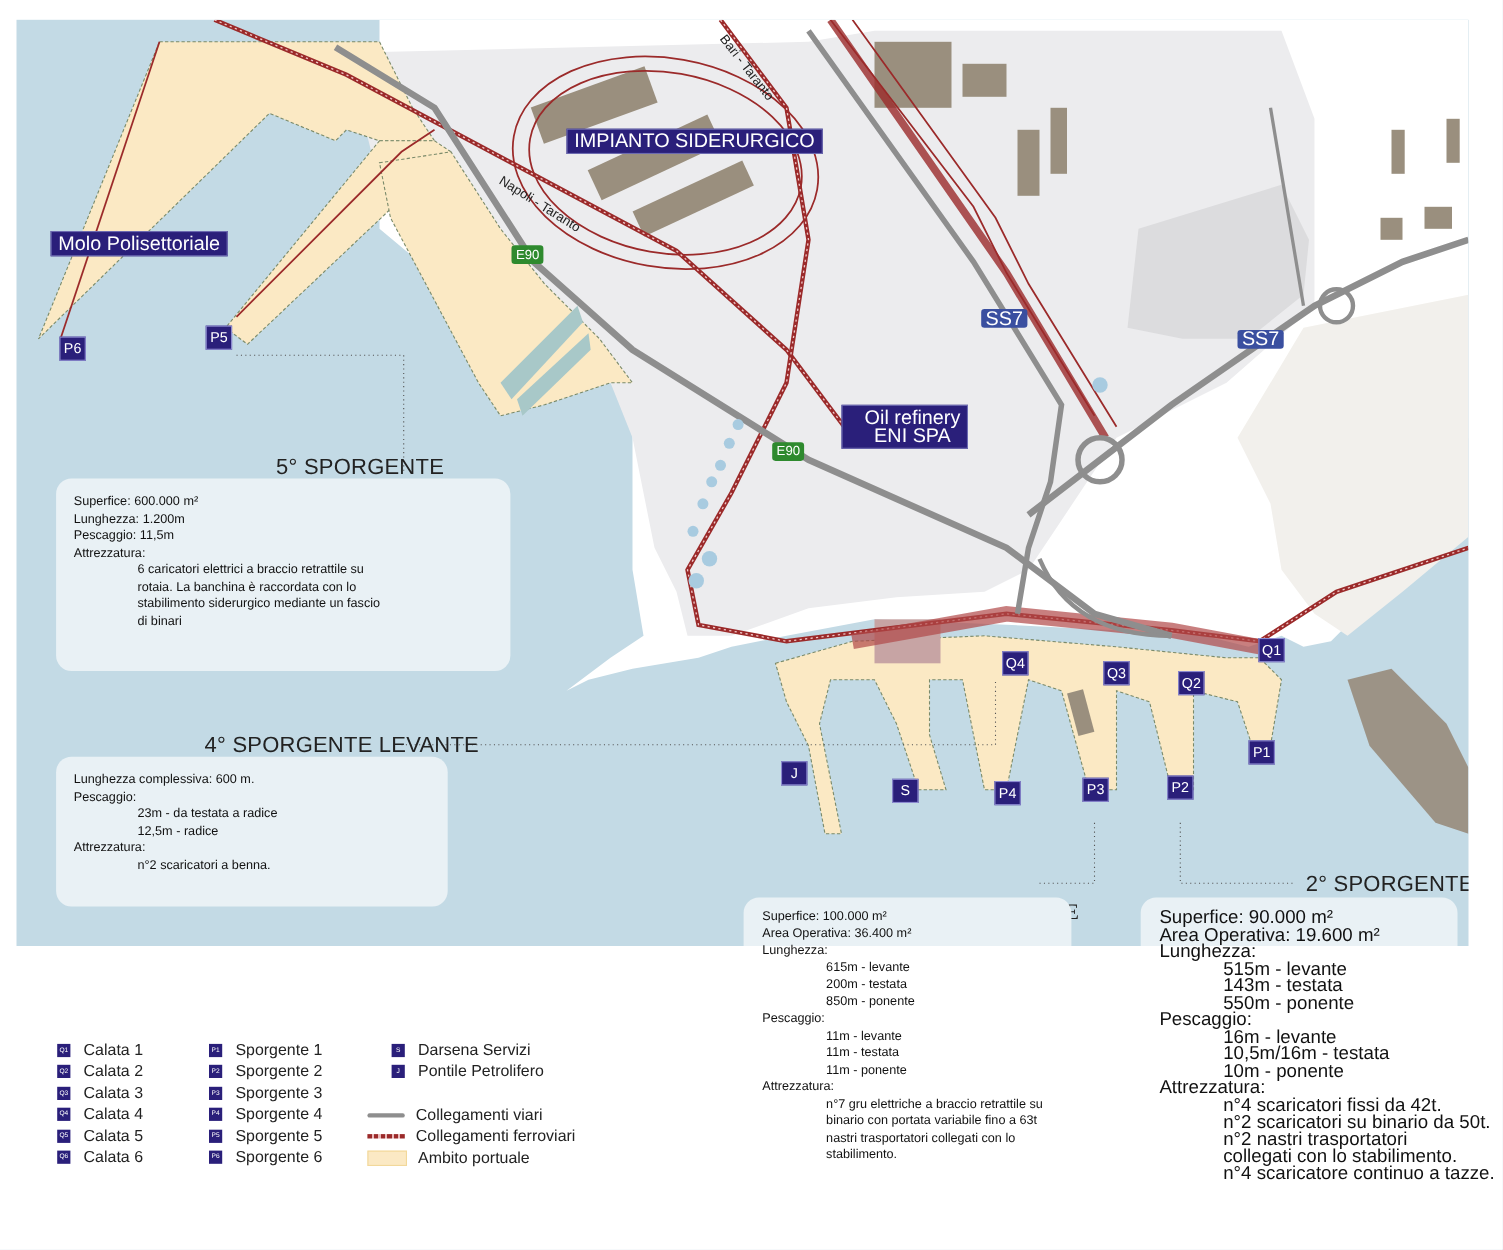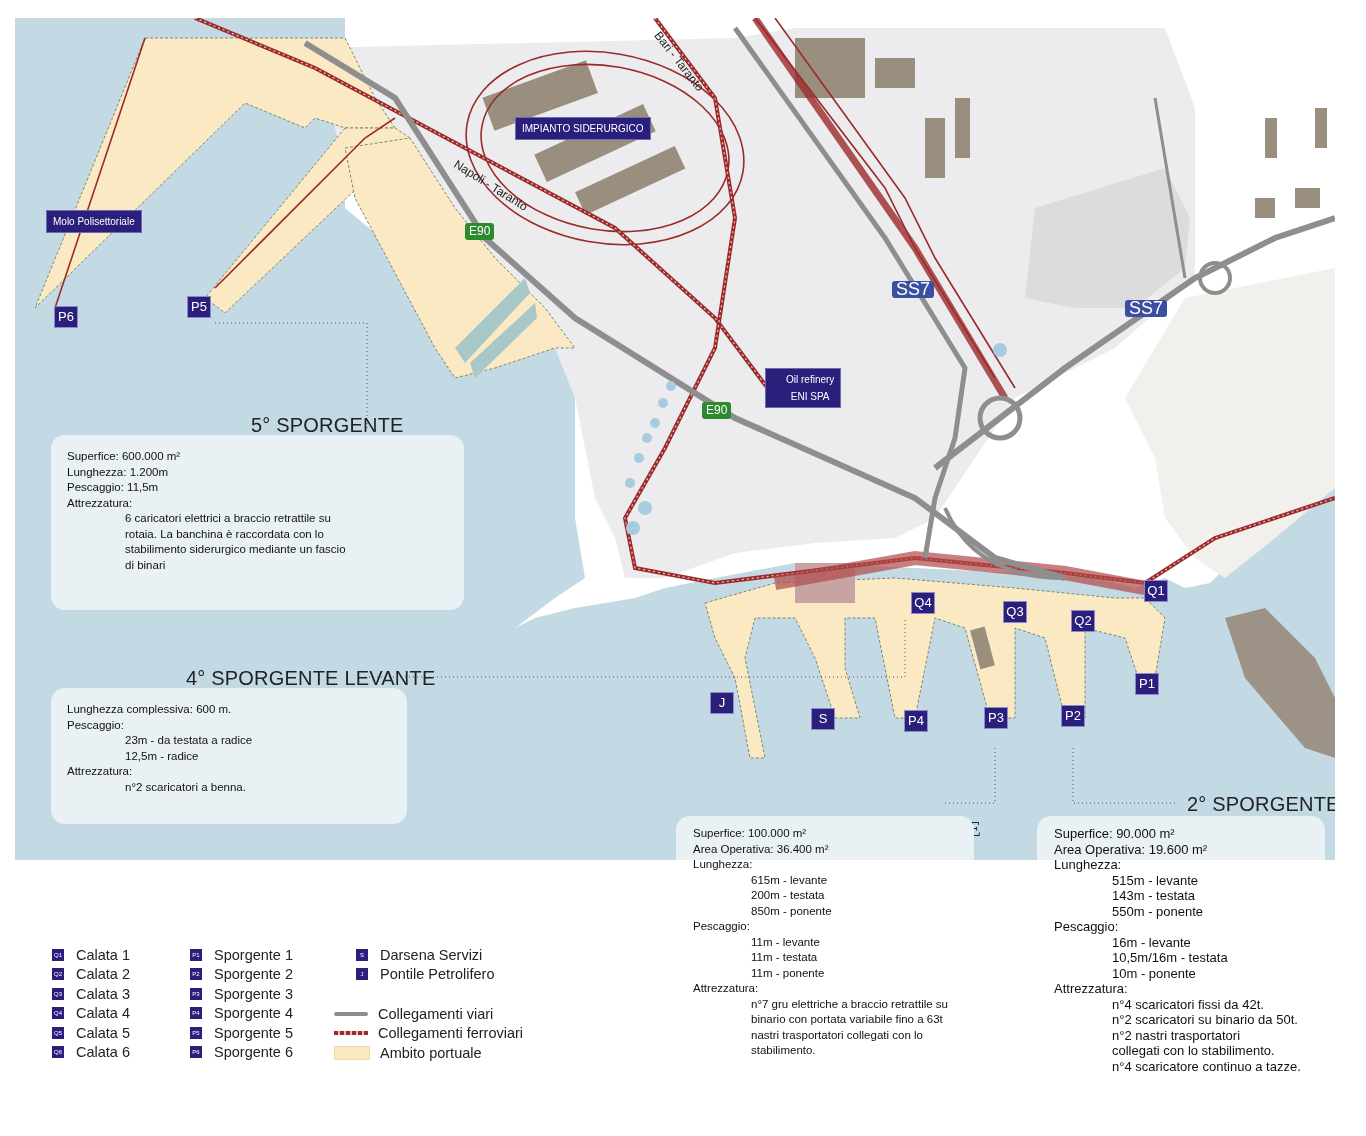--- a/index.html
+++ b/index.html
@@ -1,19 +1,19 @@
 <!DOCTYPE html>
 <html><head>
 <meta charset="utf-8">
 <style>
   html,body{margin:0;padding:0;background:#ffffff;}
   body{width:1366px;height:1136px;position:relative;overflow:hidden;font-family:"Liberation Sans","DejaVu Sans",sans-serif;color:#222;}
   #map{position:absolute;left:15px;top:18px;width:1320px;height:842px;overflow:hidden;background:#c3dae5;}
   #map svg{position:absolute;left:0;top:0;}
-  .lbl{position:absolute;background:#2a1f7a;color:#fff;font-size:10px;padding:2px 6px;line-height:17px;white-space:nowrap;border:1px solid #6c6ab0;}
+  .lbl{position:absolute;background:#2a1f7a;color:#fff;font-size:18px;padding:2px 6px;line-height:17px;white-space:nowrap;border:1px solid #6c6ab0;}
   .lbl.center{text-align:center;}
   .tag{position:absolute;background:#2a1f7a;color:#fff;font-size:13px;width:22px;height:20px;line-height:20px;text-align:center;border:1px solid #8c8ad0;}
   .road{position:absolute;background:#3a4fa0;color:#fff;font-size:18px;padding:1px 4px;border-radius:3px;line-height:15px;}
   .e90{position:absolute;background:#2e8a2e;color:#fff;font-size:12px;padding:1px 4px;border-radius:3px;line-height:15px;}
   .rail-lbl{position:absolute;font-size:12px;color:#222;white-space:nowrap;transform-origin:left center;}
   .heading{position:absolute;font-size:20px;color:#222;white-space:nowrap;letter-spacing:0.2px;}
   .box{position:absolute;background:#e9f1f5;border-radius:14px;font-size:11.5px;line-height:15.5px;color:#111;}
   .box .row{display:block;}
   .box .ind{padding-left:58px;display:block;}
   .legend{position:absolute;font-size:14.5px;color:#222;}
@@ -177,21 +177,21 @@
   <span style="display:block;padding-left:58px">11m - levante</span>
   <span style="display:block;padding-left:58px">11m  - testata</span>
   <span style="display:block;padding-left:58px">11m - ponente</span>
   <span style="display:block">Attrezzatura:</span>
   <span style="display:block;padding-left:58px">n°7 gru elettriche a braccio retrattile su</span>
   <span style="display:block;padding-left:58px">binario con portata variabile fino a 63t</span>
   <span style="display:block;padding-left:58px">nastri trasportatori collegati con lo</span>
   <span style="display:block;padding-left:58px">stabilimento.</span>
 </div>
 
-<div style="position:absolute;left:1054px;top:826px;font-size:13px;line-height:15.5px;color:#111;">
+<div style="position:absolute;left:1054px;top:826px;font-size:17px;line-height:15.5px;color:#111;">
   <span style="display:block">Superfice: 90.000 m²</span>
   <span style="display:block">Area Operativa: 19.600 m²</span>
   <span style="display:block">Lunghezza:</span>
   <span style="display:block;padding-left:58px">515m - levante</span>
   <span style="display:block;padding-left:58px">143m - testata</span>
   <span style="display:block;padding-left:58px">550m - ponente</span>
   <span style="display:block">Pescaggio:</span>
   <span style="display:block;padding-left:58px">16m - levante</span>
   <span style="display:block;padding-left:58px">10,5m/16m - testata</span>
   <span style="display:block;padding-left:58px">10m - ponente</span>

